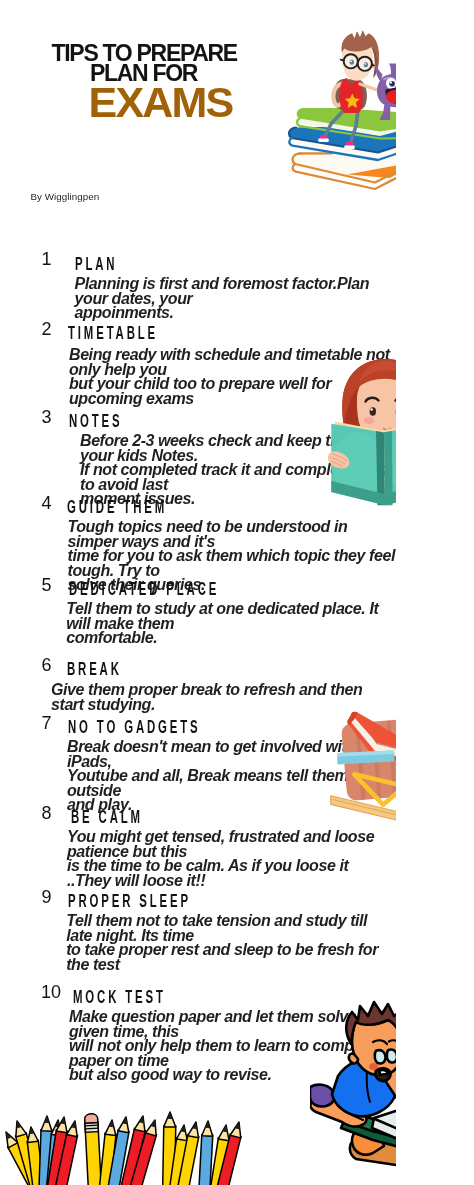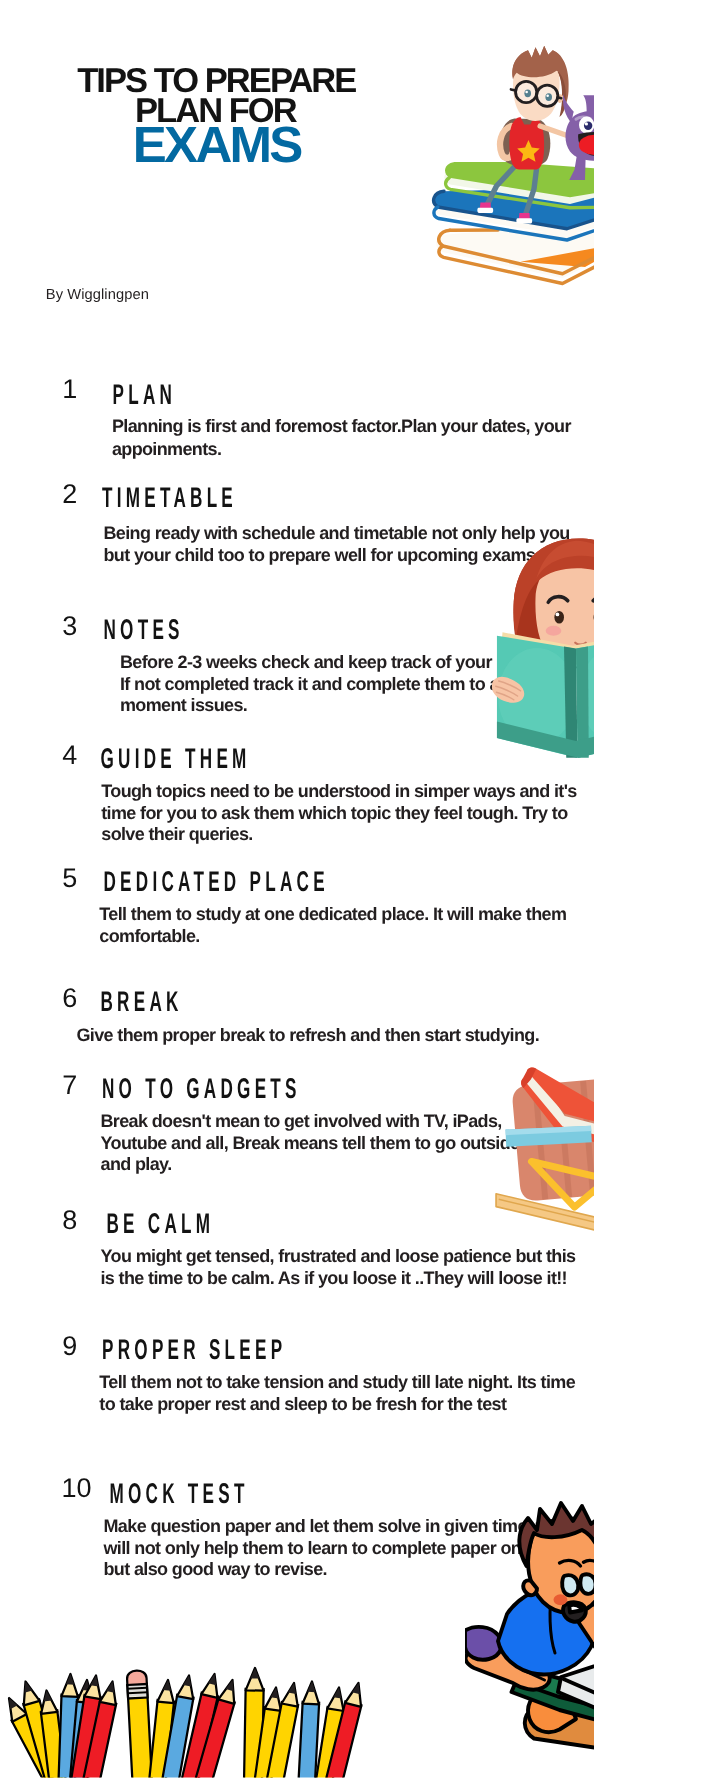--- a/index.html
+++ b/index.html
@@ -2,26 +2,26 @@
 <html><head>
 <meta charset="utf-8">
 <style>
   html,body{margin:0;padding:0;}
   body{width:474px;height:1185px;background:#ffffff;font-family:"Liberation Sans",sans-serif;overflow:hidden;}
   .page{position:relative;width:396px;height:1185px;overflow:hidden;}
   .abs{position:absolute;}
   .tl{position:absolute;font-weight:bold;color:#131313;white-space:nowrap;}
   .tl1{left:51.5px;top:39.5px;font-size:23px;letter-spacing:-1.3px;}
   .tl2{left:90px;top:59.7px;font-size:23px;letter-spacing:-1.3px;}
-  .tl3{left:88.5px;top:77.6px;font-size:34px;letter-spacing:-1.8px;color:#0369a1;}
+  .tl3{left:88.5px;top:77.6px;font-size:43px;letter-spacing:-1.8px;color:#a16207;}
   .intro{position:absolute;left:30.2px;top:135.5px;width:300px;font-size:12.6px;line-height:14.8px;color:#231f20;letter-spacing:0.05px;white-space:pre-line;}
   .byline{position:absolute;left:30.5px;top:191px;font-size:9.8px;line-height:11px;color:#231f20;letter-spacing:0.05px;text-align:right;}
   .num{position:absolute;font-size:18px;line-height:18px;color:#131313;font-weight:normal;font-family:"Liberation Sans",sans-serif;}
   .hd{position:absolute;font-weight:bold;font-size:19px;line-height:19px;color:#131313;letter-spacing:4.75px;white-space:nowrap;transform:scaleX(0.6);transform-origin:left top;}
-  .bd{position:absolute;font-size:12px;line-height:14.6px;color:#231f20;font-weight:600;letter-spacing:-0.42px;white-space:pre-line;}
+  .bd{position:absolute;font-size:16px;line-height:14.6px;color:#231f20;font-weight:600;letter-spacing:-0.42px;white-space:pre-line;font-style:italic;}
 </style>
 </head>
 <body>
 
 <div class="page">
   <div>
     <div class="tl tl1">TIPS TO PREPARE</div>
     <div class="tl tl2">PLAN FOR</div>
     <div class="tl tl3">EXAMS</div>
   </div>

